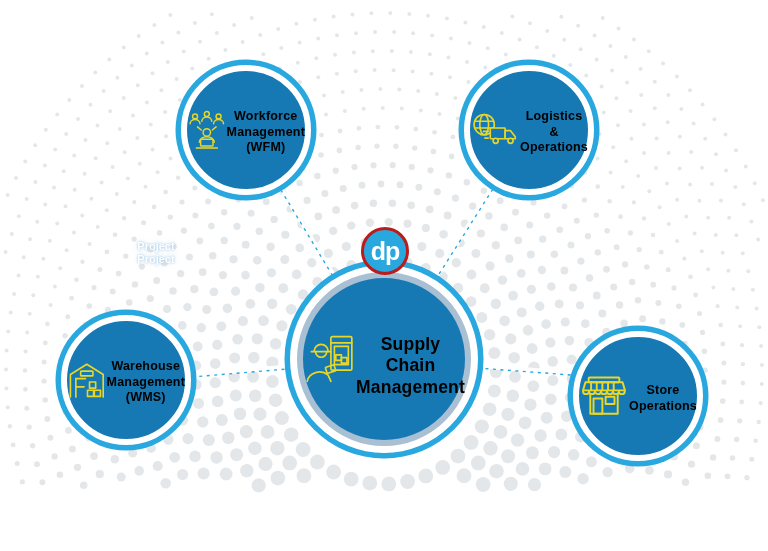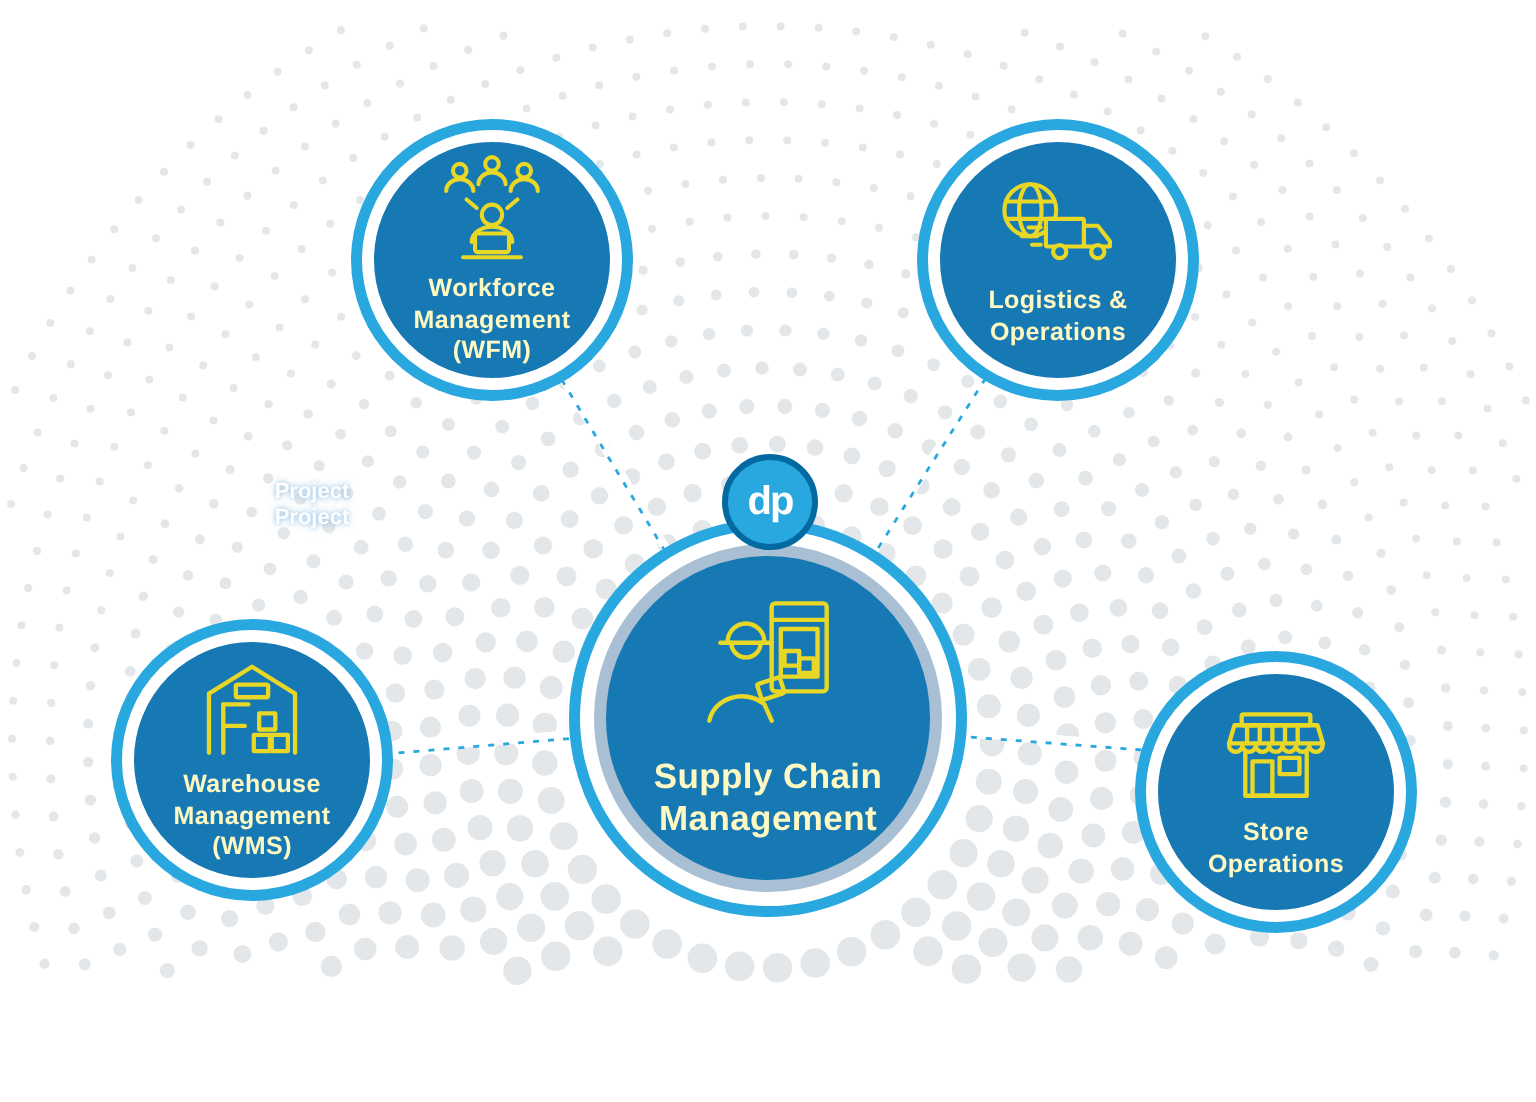--- a/index.html
+++ b/index.html
@@ -9,22 +9,22 @@
   }
   #bg{position:absolute;left:0;top:0;z-index:0;}
   .watermark{
     position:absolute;left:106px;top:240px;width:100px;z-index:1;
     text-align:center;font-weight:bold;font-size:11px;line-height:1.2;
     color:#ffffff;text-shadow:0 0 2px rgba(130,185,225,.85),0 0 5px rgba(160,200,230,.55);
   }
   .watermark span{display:block;}
   .node{
     position:absolute;border-radius:50%;
-    display:flex;flex-direction:column;align-items:center;justify-content:center;
-    text-align:center;color:#fef9c3;font-weight:bold;
+    display:flex;flex-direction:row;align-items:center;justify-content:center;
+    text-align:center;color:#000000;font-weight:bold;
   }
   .sat{
     width:118px;height:118px;background:#1779b3;
     border:6px solid #ffffff;
     box-shadow:0 0 0 5.5px #29a7df;
     z-index:3;
   }
   .hub{
     width:162px;height:162px;background:#1779b3;
     border:6px solid #a9bfd3;
@@ -37,23 +37,23 @@
   .sat-store{left:573px;top:331px;}
   .hub{left:297px;top:272px;}
   .label{font-size:12.5px;line-height:1.25;letter-spacing:.2px;margin-top:5px;}
   .label span{display:block;}
   .hub .label{font-size:17.5px;line-height:1.22;margin-top:14px;}
   .icon{display:block;}
   .icon *{fill:none;stroke:#e9d727;stroke-width:2.4;stroke-linecap:round;stroke-linejoin:round;}
   .icon .occ{fill:#1779b3;}
   .logo{
     position:absolute;left:361px;top:227px;width:42px;height:42px;border-radius:50%;
-    background:#29a7df;border:3px solid #0369a1;z-index:4;
+    background:#29a7df;border:3px solid #b91c1c;z-index:4;
     display:flex;align-items:center;justify-content:center;
-    color:#fff;font-weight:800;font-size:20px;letter-spacing:-1px;
+    color:#fff;font-weight:800;font-size:25px;letter-spacing:-1px;
   }
 </style>
 </head>
 <body>
 
 <div class="stage">
 
   <svg id="bg" width="768" height="551" viewBox="0 0 768 551">
       <circle cx="496.0" cy="372.0" r="6.2" fill="#e4e7e9"></circle>
       <circle cx="494.4" cy="390.9" r="6.5" fill="#e4e7e9"></circle>

